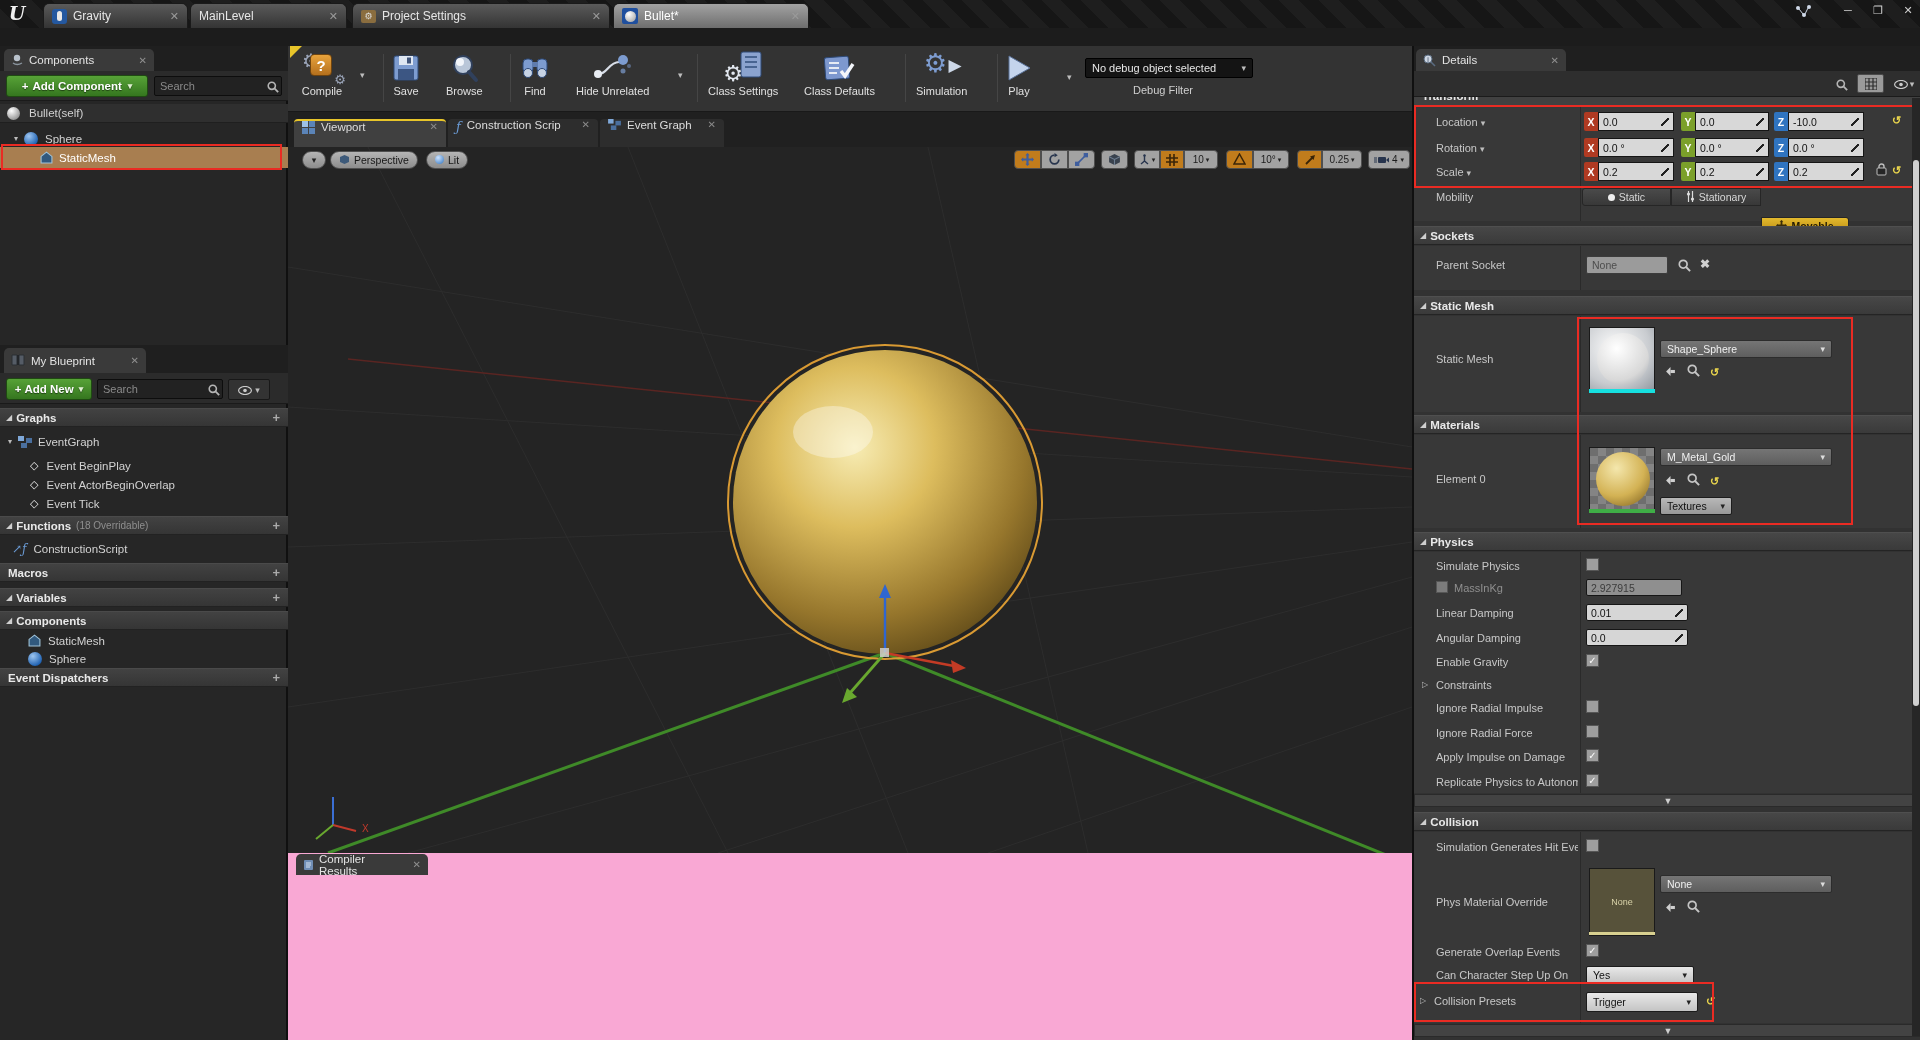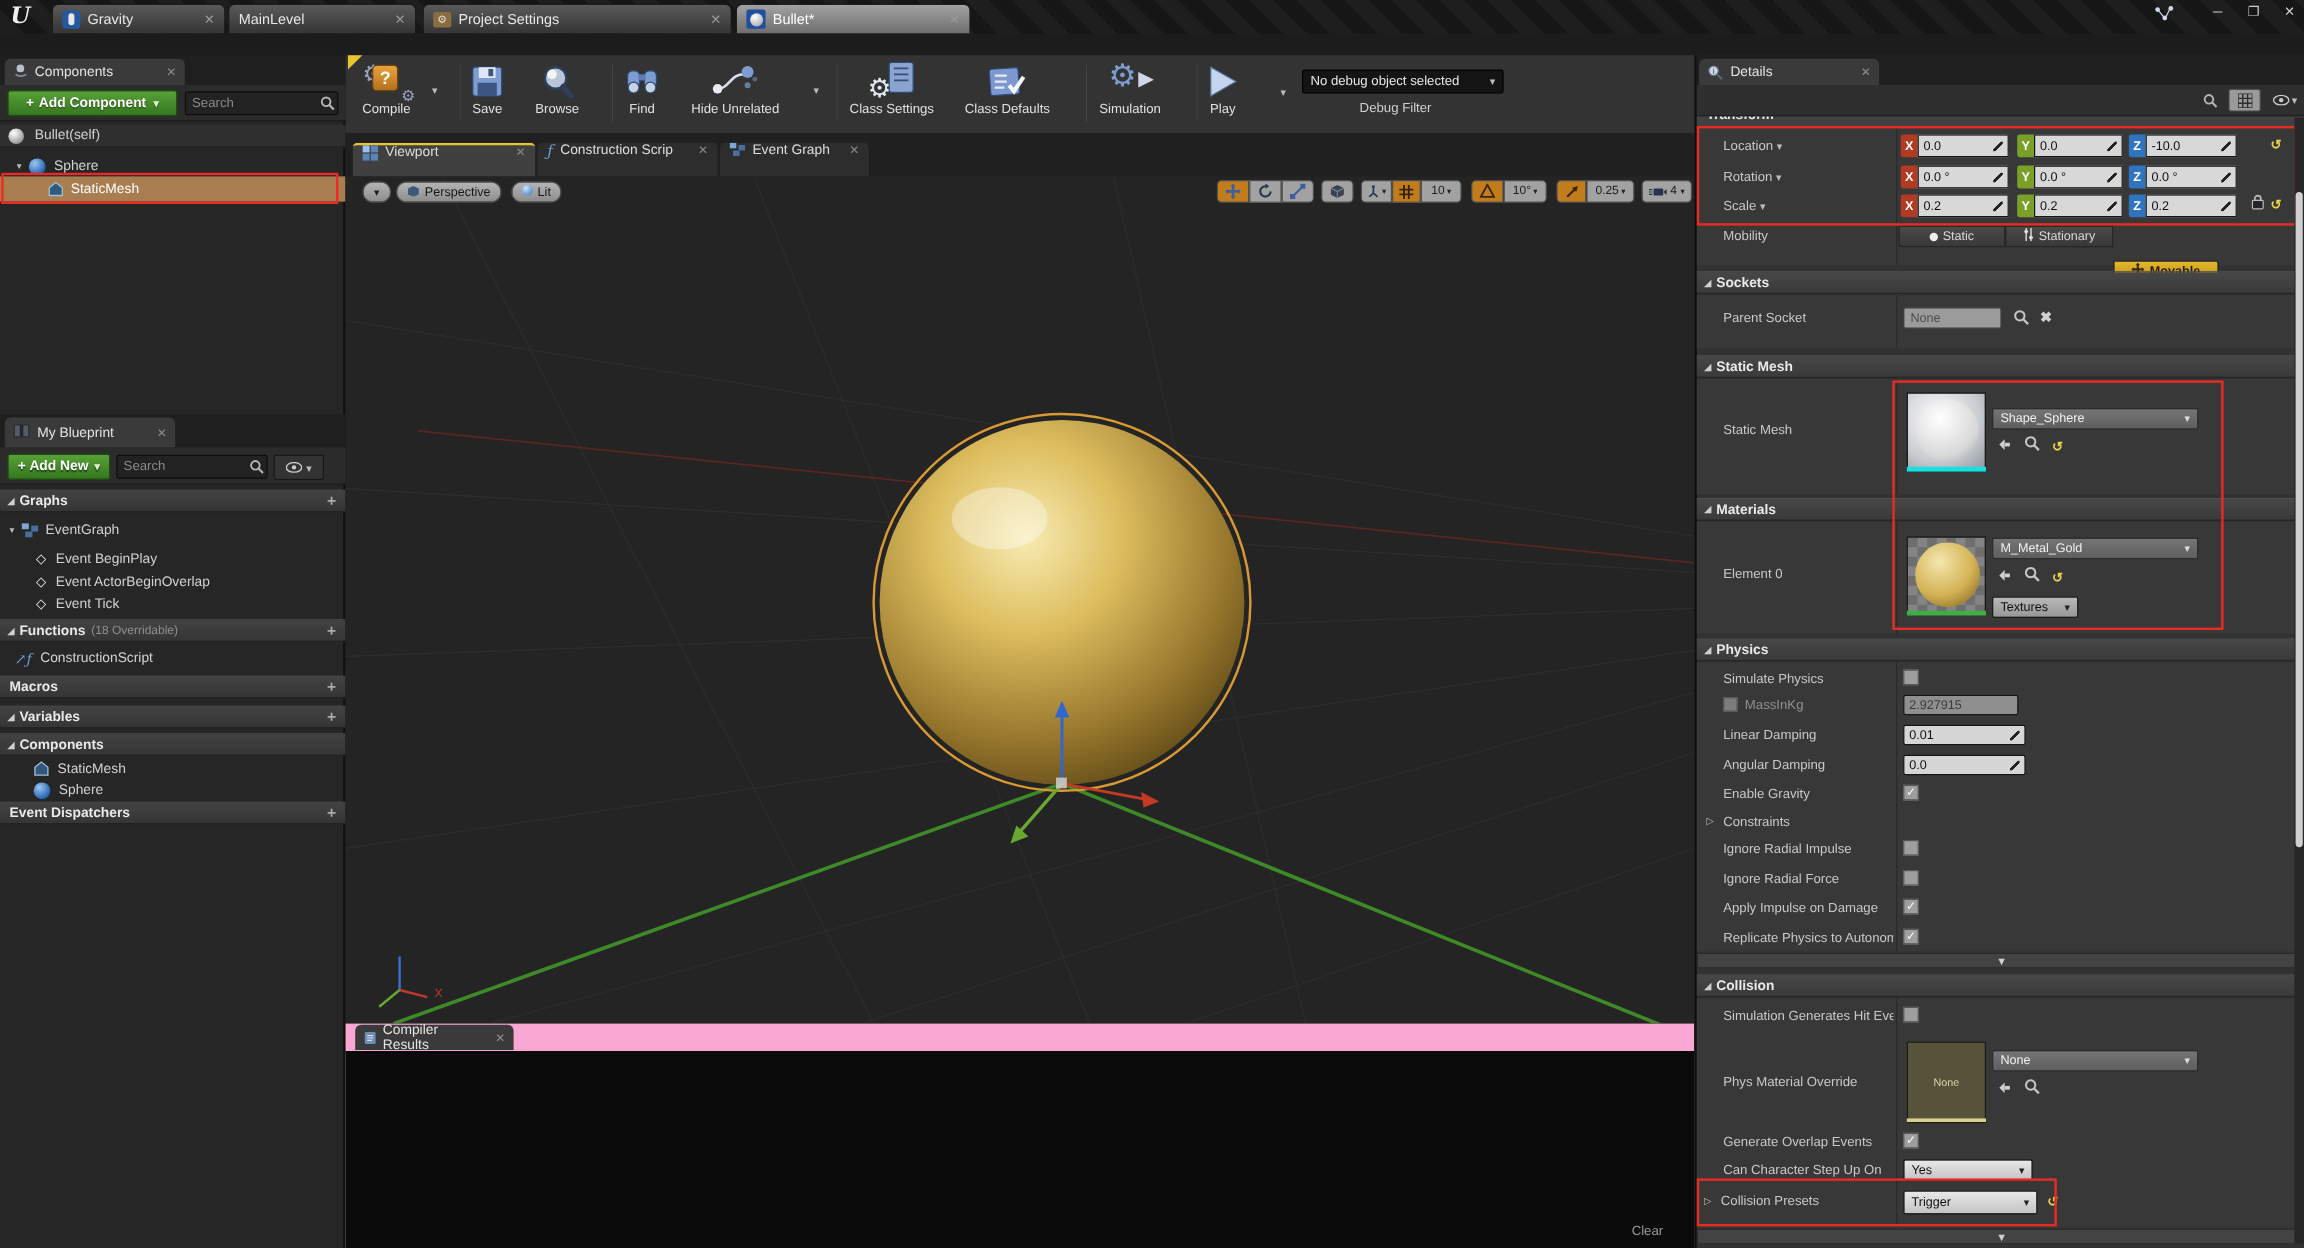--- a/index.html
+++ b/index.html
@@ -572,23 +572,20 @@
       <div class="ptab" style="left:8px;top:1px;width:132px;height:21px;">
         <span style="margin-right:5px;display:inline-flex;">
           <svg width="11" height="12" viewBox="0 0 11 12">
               <rect x="1" y="1" width="9" height="10" rx="1" fill="#6f8db4"></rect>
               <path d="M3 4h5M3 6h5M3 8h4" stroke="#d8e2ef" stroke-width="1"></path>
             </svg>
           </span>
         <span>Compiler Results</span>
         <span class="x">✕</span>
       </div>
-      <div id="compilerbody">
-        <span class="a tx" style="right:26px;bottom:8px;color:#9a9a9a;">Clear</span>
-      </div>
     </div>
   </div>
 
   <div class="a" id="details">
     <div class="a paneltabrow" style="left:0;top:0;width:508px;height:25px;">
       <div class="ptab" style="left:2px;top:3px;width:150px;height:22px;">
         <span style="margin-right:6px;display:inline-flex;">
           <svg width="13" height="13" viewBox="0 0 13 13">
               <circle cx="5" cy="5" r="4" fill="#cdd6e2" stroke="#5a6b80"></circle>
               <text x="5" y="7.6" font-size="7" text-anchor="middle" fill="#33425a" font-family="Liberation Sans">i</text>

